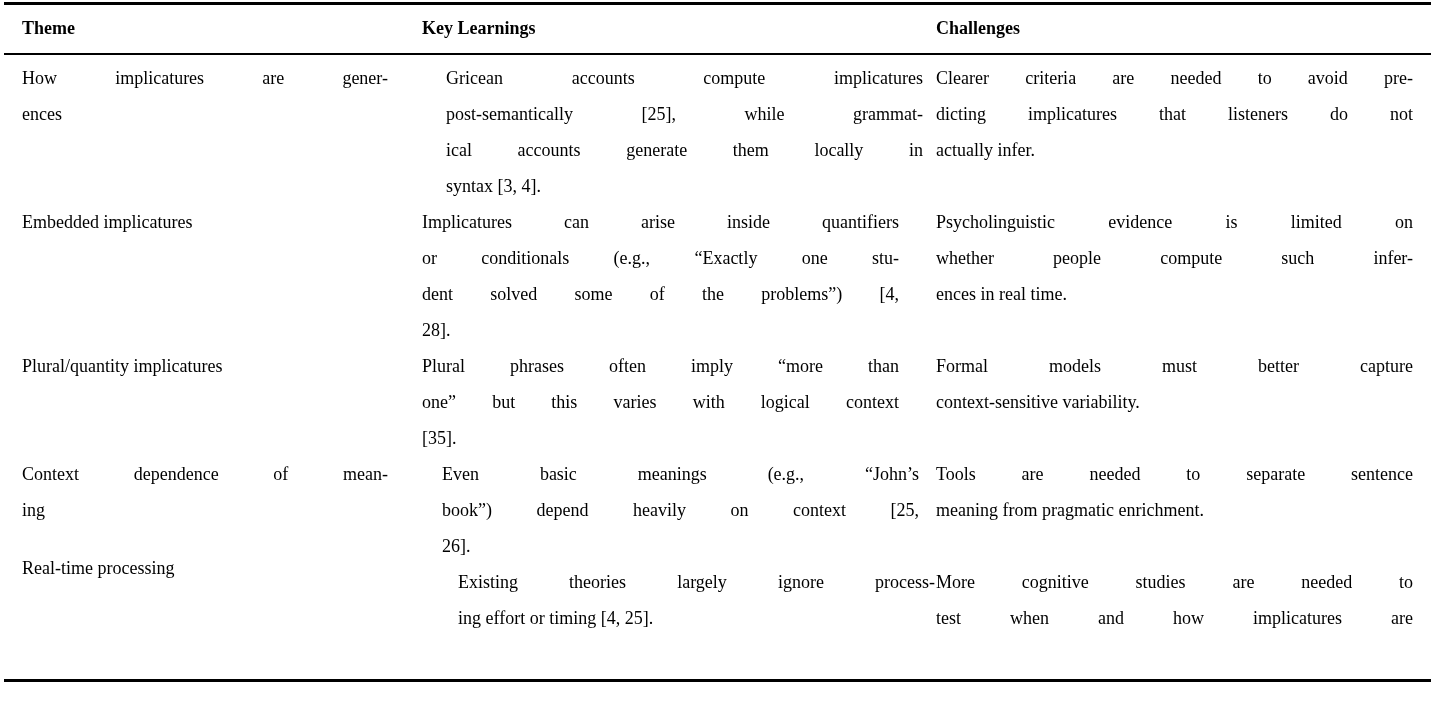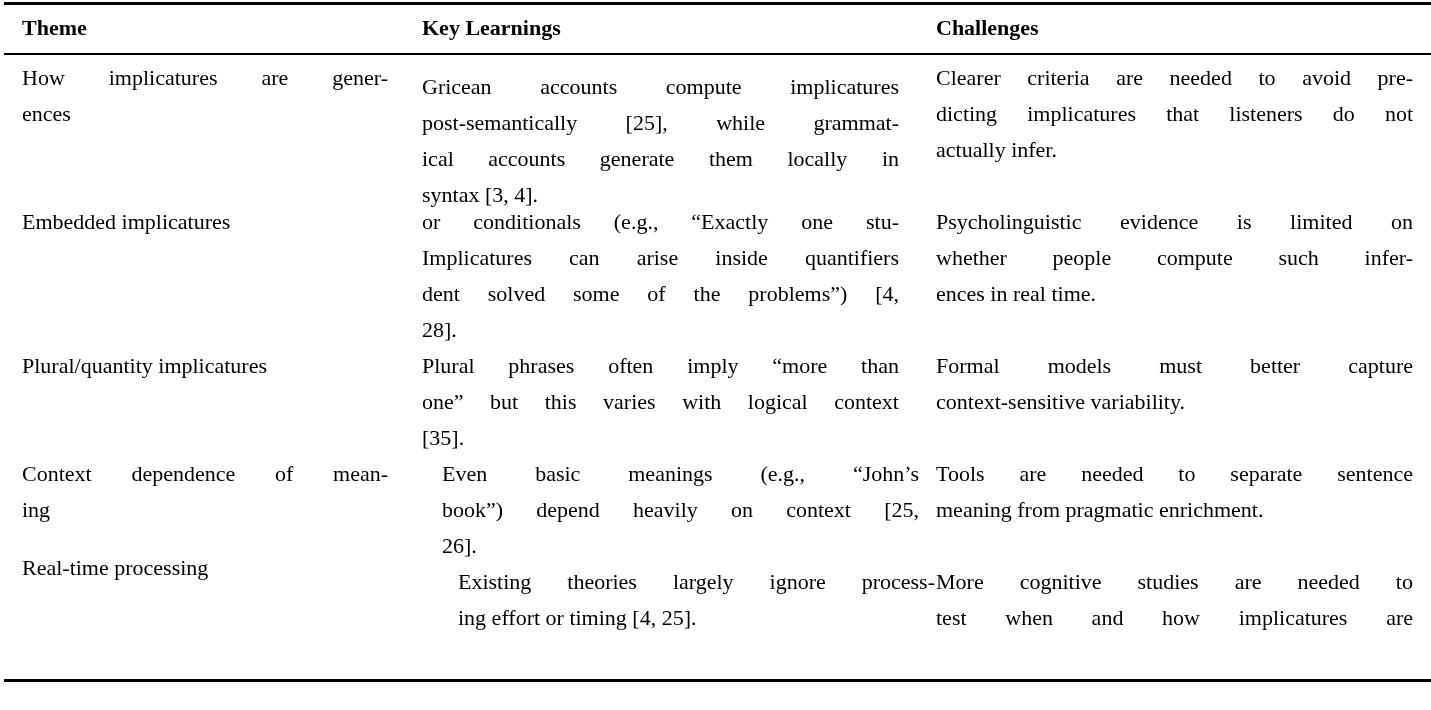--- a/index.html
+++ b/index.html
@@ -40,21 +40,21 @@
     .rule-bottom {
       position: absolute;
       left: 0;
       top: 677px;
       width: 1427px;
       height: 3px;
       background: #000;
     }
     .cell {
       position: absolute;
-      font-size: 22px;
+      font-size: 18px;
       line-height: 36px;
     }
     .head {
       font-weight: bold;
       top: 8px;
     }
     .col0 { left: 18px; width: 366px; }
     .col1 { left: 418px; width: 477px; }
     .col2 { left: 932px; width: 477px; }
     .line {
@@ -78,39 +78,39 @@
   <div class="cell head col2">Challenges</div>
 
   <div class="rule-mid"></div>
 
   <div id="rows-container">
       <div>
         <div class="cell col0" style="top: 58px;">
           <span class="line just">How implicatures are gener-</span>
           <span class="line">ences</span>
         </div>
-        <div class="cell col1" style="top: 67px;">
+        <div class="cell col1" style="top: 58px; margin-left: 24px;">
           <span class="line just">Gricean accounts compute implicatures</span>
           <span class="line just">post-semantically [25], while grammat-</span>
           <span class="line just">ical accounts generate them locally in</span>
           <span class="line">syntax [3, 4].</span>
         </div>
         <div class="cell col2" style="top: 58px;">
           <span class="line just">Clearer criteria are needed to avoid pre-</span>
           <span class="line just">dicting implicatures that listeners do not</span>
           <span class="line">actually infer.</span>
         </div>
       </div>
       <div>
         <div class="cell col0" style="top: 202px;">
           <span class="line">Embedded implicatures</span>
         </div>
         <div class="cell col1" style="top: 202px;">
+          <span class="line just">Implicatures can arise inside quantifiers</span>
           <span class="line just">or conditionals (e.g., “Exactly one stu-</span>
-          <span class="line just">Implicatures can arise inside quantifiers</span>
           <span class="line just">dent solved some of the problems”) [4,</span>
           <span class="line">28].</span>
         </div>
         <div class="cell col2" style="top: 202px;">
           <span class="line just">Psycholinguistic evidence is limited on</span>
           <span class="line just">whether people compute such infer-</span>
           <span class="line">ences in real time.</span>
         </div>
       </div>
       <div>

